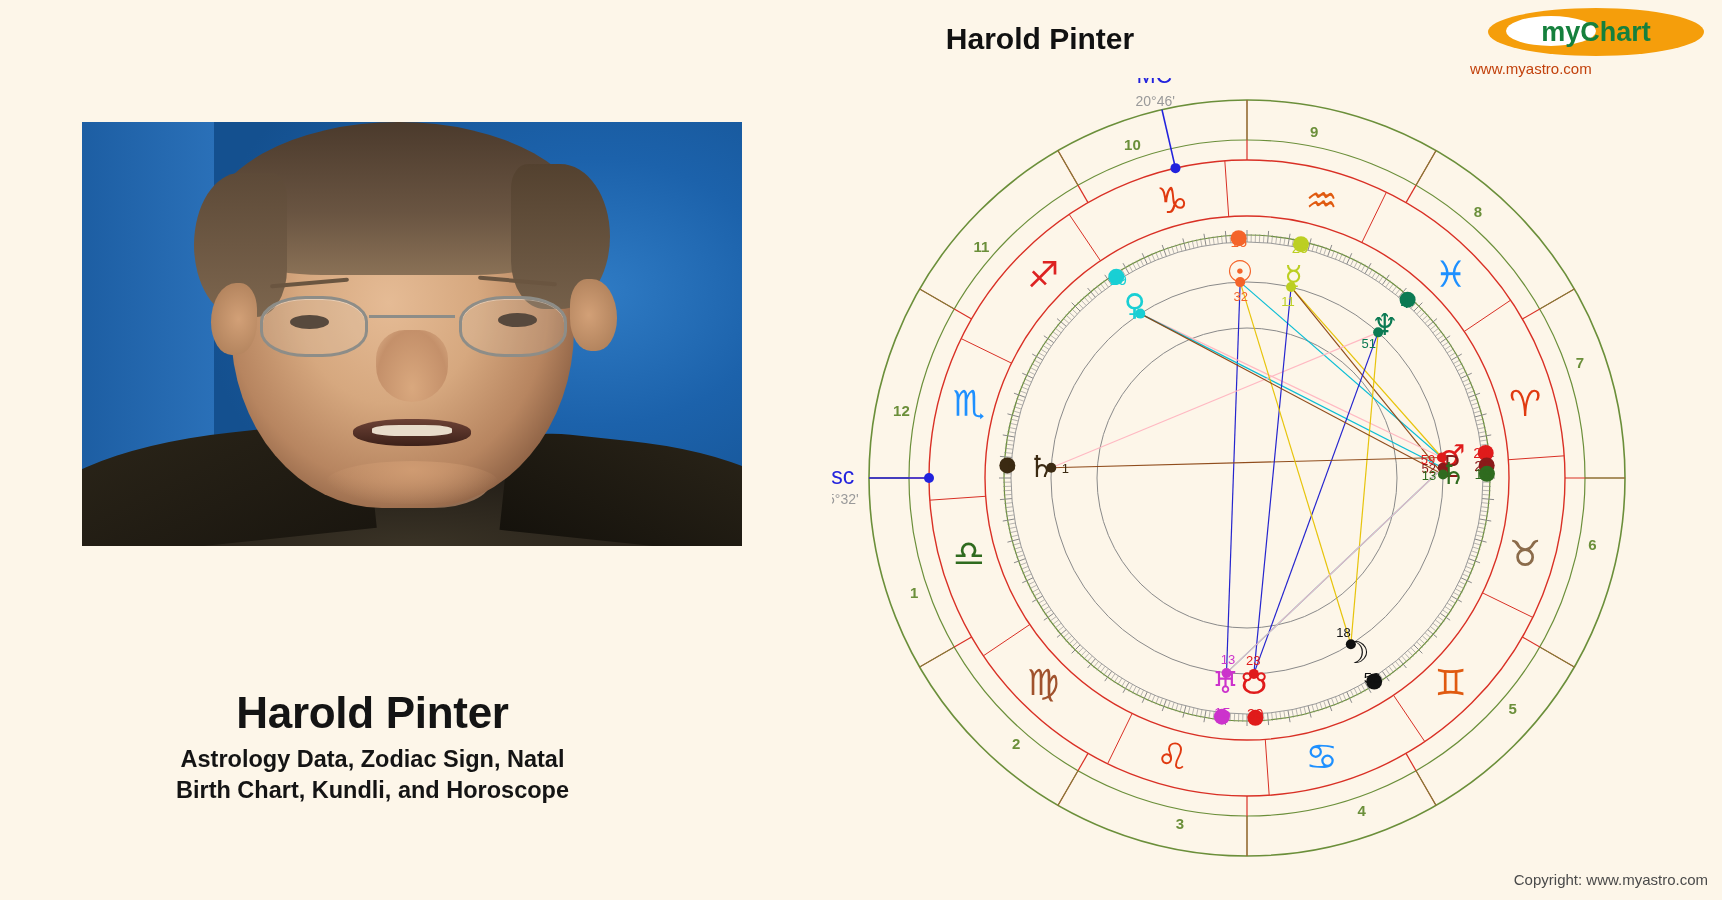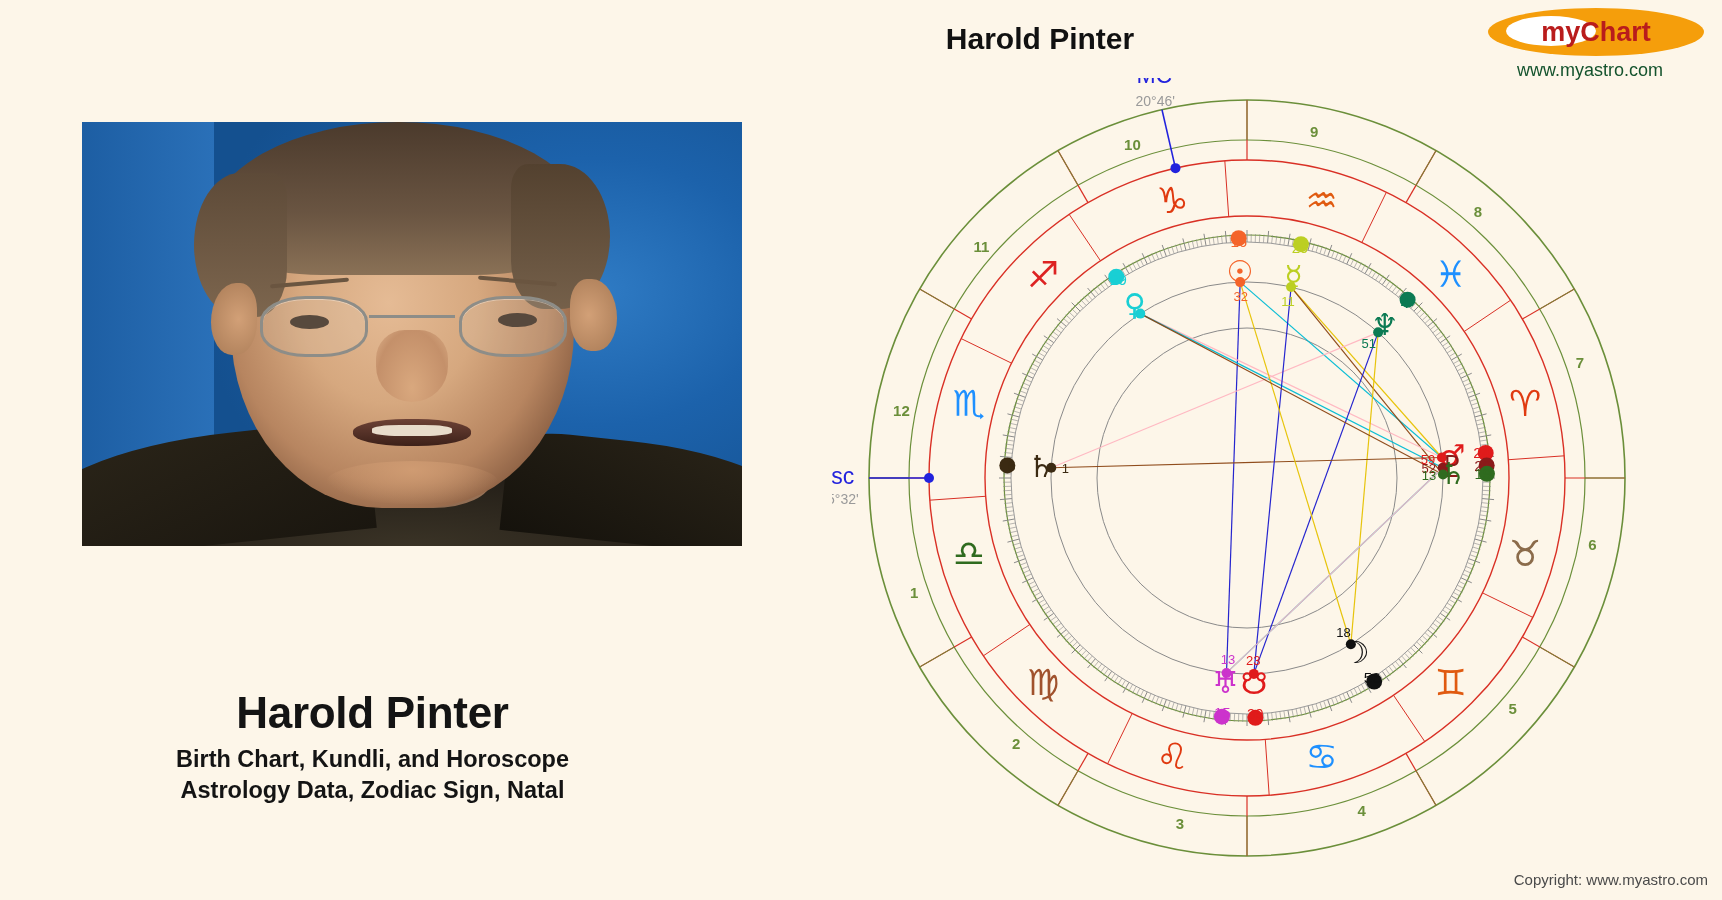--- a/index.html
+++ b/index.html
@@ -87,23 +87,23 @@
     position:absolute;left:840px;top:22px;width:400px;text-align:center;
     font-size:30px;font-weight:bold;color:#111;
   }
   .logo{position:absolute;right:12px;top:6px;width:240px;height:76px;}
   .logo-ell{position:absolute;left:18px;top:2px;width:216px;height:48px;
     background:#f59e0b;border-radius:50%;}
   .logo-inner{position:absolute;left:36px;top:10px;width:90px;height:30px;
     background:#fff;border-radius:50%;}
   .logo-text{position:absolute;left:18px;top:2px;width:216px;height:48px;
     display:flex;align-items:center;justify-content:center;
-    font-size:27px;font-weight:bold;color:#b91c1c;}
-  .logo-url{position:absolute;left:0;top:54px;width:240px;text-align:center;
-    font-size:18px;color:#14532d;}
+    font-size:27px;font-weight:bold;color:#15803d;}
+  .logo-url{position:absolute;left:0;top:54px;width:240px;text-align:left;
+    font-size:15px;color:#c2410c;}
   .copyright{position:absolute;right:14px;bottom:12px;
     font-size:15px;color:#4a4a4a;}
 
   
   .chart{position:absolute;left:832px;top:78px;width:830px;height:800px;}
 </style>
 </head>
 <body>
 
 <div class="page">
@@ -131,22 +131,22 @@
       <div class="pt-bridge"></div>
       <div class="pt-nose"></div>
       <div class="pt-mouth"></div>
       <div class="pt-teeth"></div>
       <div class="pt-chin"></div>
     </div>
   </div>
 
   <div class="left-title">Harold Pinter</div>
   <div class="left-sub">
+    <div>Astrology Data, Zodiac Sign, Natal</div>
     <div>Birth Chart, Kundli, and Horoscope</div>
-    <div>Astrology Data, Zodiac Sign, Natal</div>
   </div>
 
   <div class="main-title">Harold Pinter</div>
 
   <div class="logo">
     <div class="logo-ell"></div>
     <div class="logo-inner"></div>
     <div class="logo-text">
       <span>my</span>
         <span>Chart</span>

